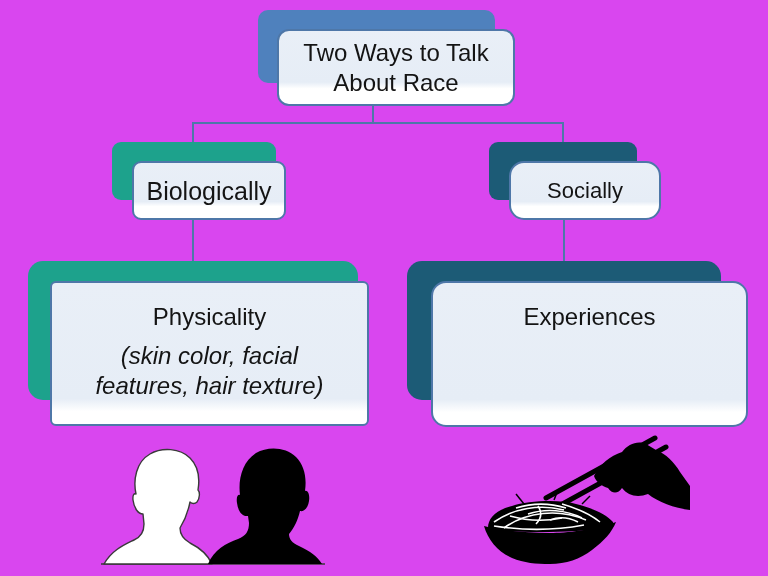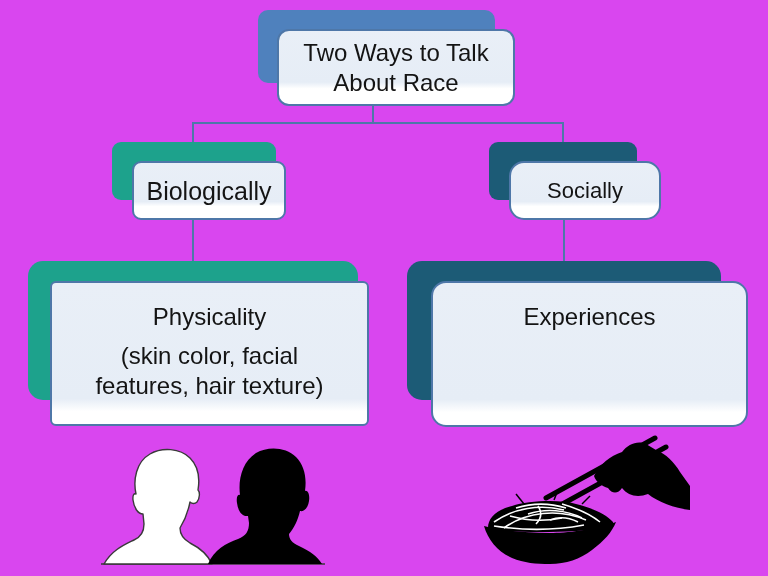--- a/index.html
+++ b/index.html
@@ -38,21 +38,21 @@
 
   .phys-back{left:28px;top:261px;width:330px;height:139px;border-radius:15px;background:var(--teal);}
   .phys-front{left:50px;top:281px;width:319px;height:145px;border-radius:6px;padding-top:19px;
               font-size:24px;line-height:30px;}
 
   .exp-back{left:407px;top:261px;width:314px;height:139px;border-radius:15px;background:var(--dark-teal);}
   .exp-front{left:431px;top:281px;width:317px;height:146px;border-radius:15px;padding-top:19px;
              font-size:24px;line-height:30px;}
 
   .node-heading{white-space:pre-line;}
-  .node-detail{white-space:pre-line;margin-top:9px;}
+  .node-detail{white-space:pre-line;margin-top:9px;font-style:italic;}
 
   .img{position:absolute;}
   .img-faces{left:88px;top:440px;}
   .img-noodles{left:466px;top:430px;}
 </style>
 </head>
 <body>
 
 <div class="canvas">
 

